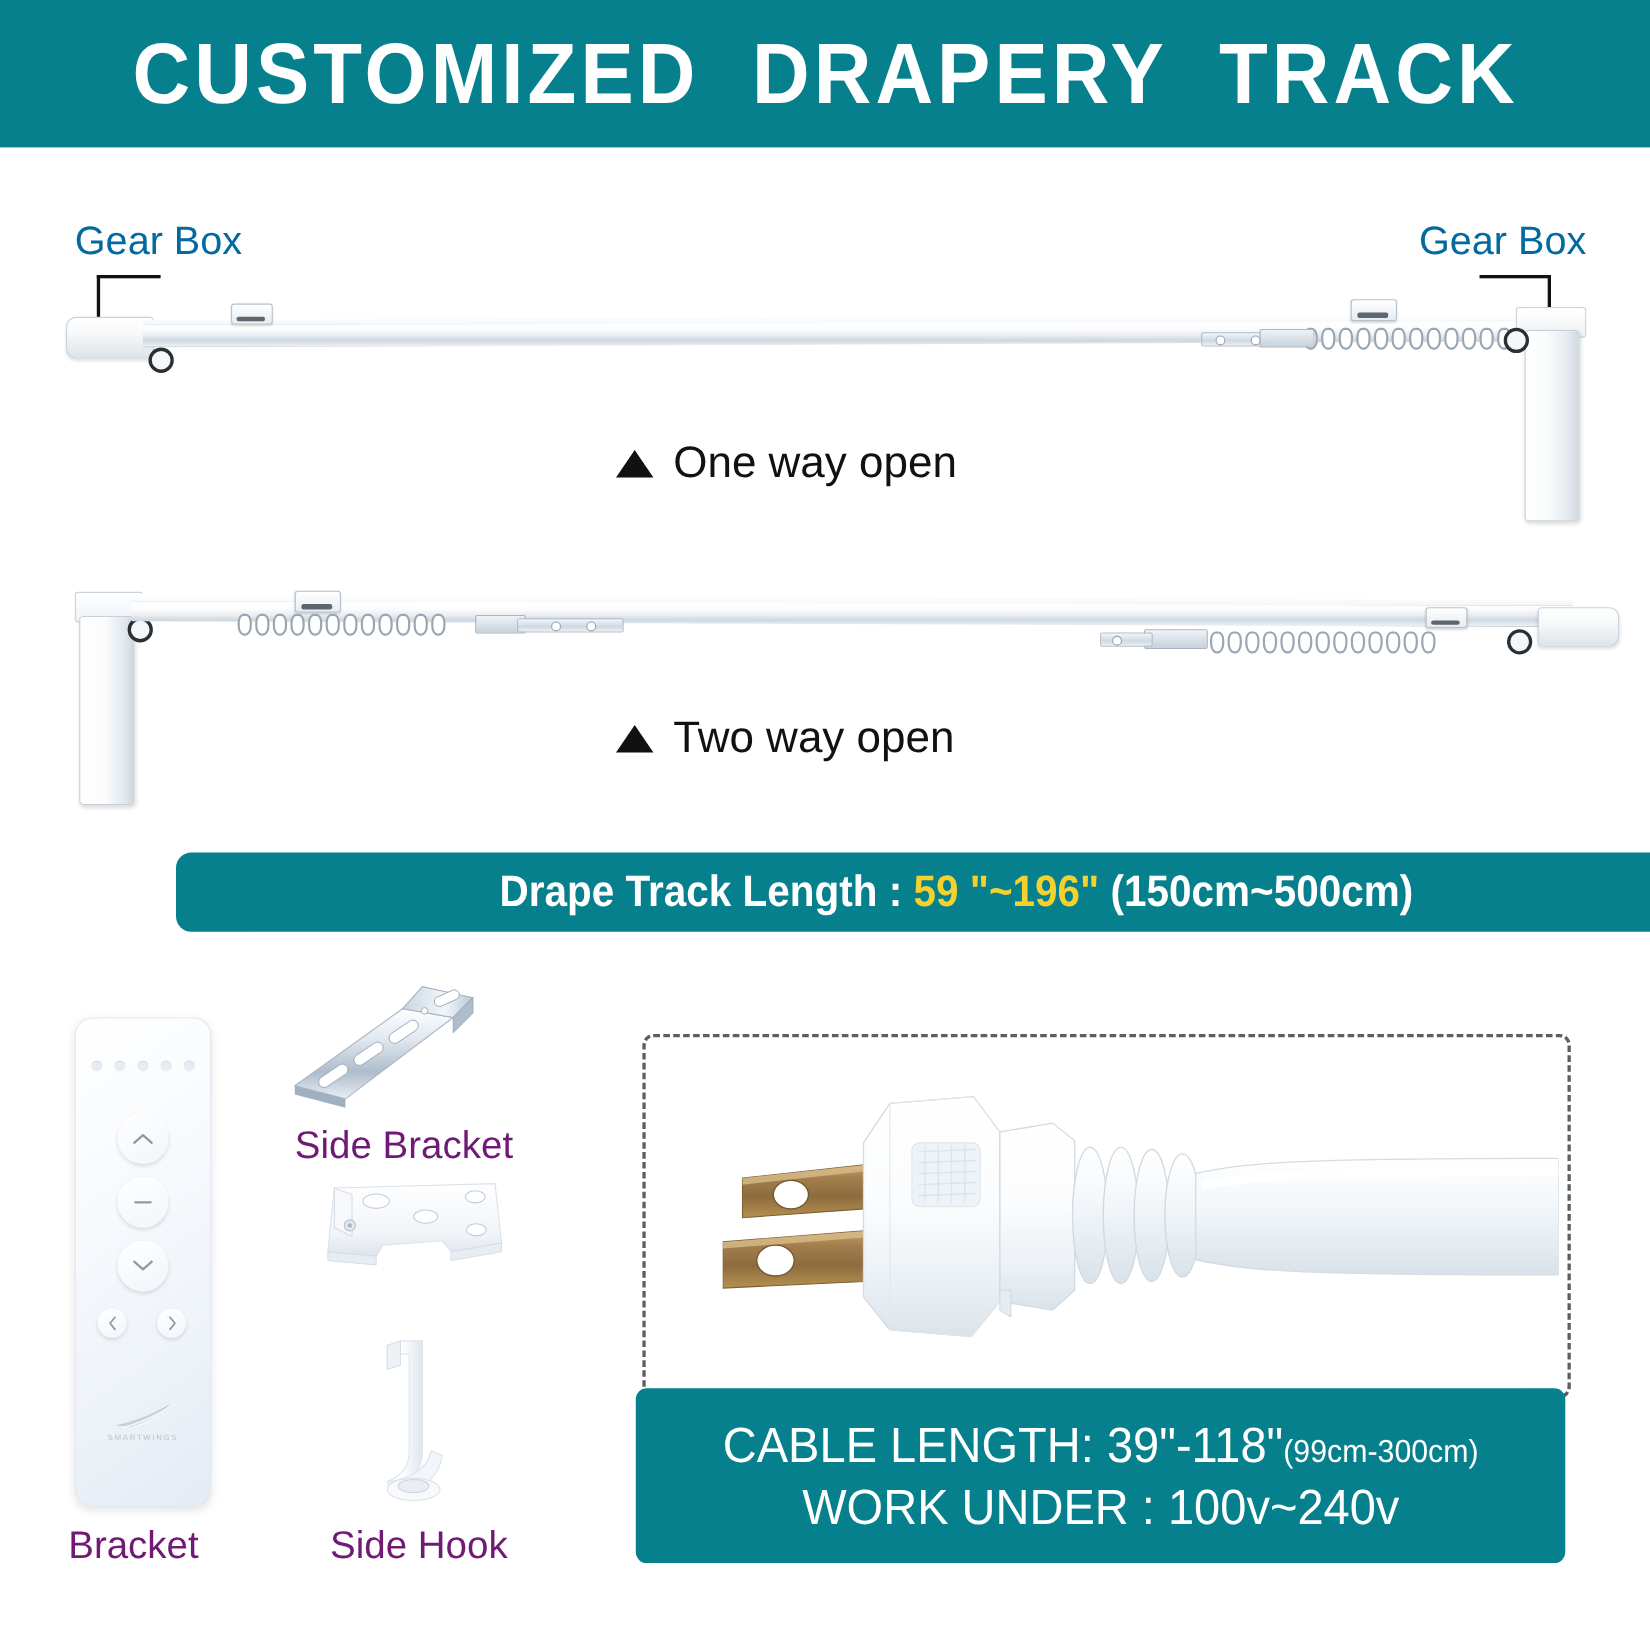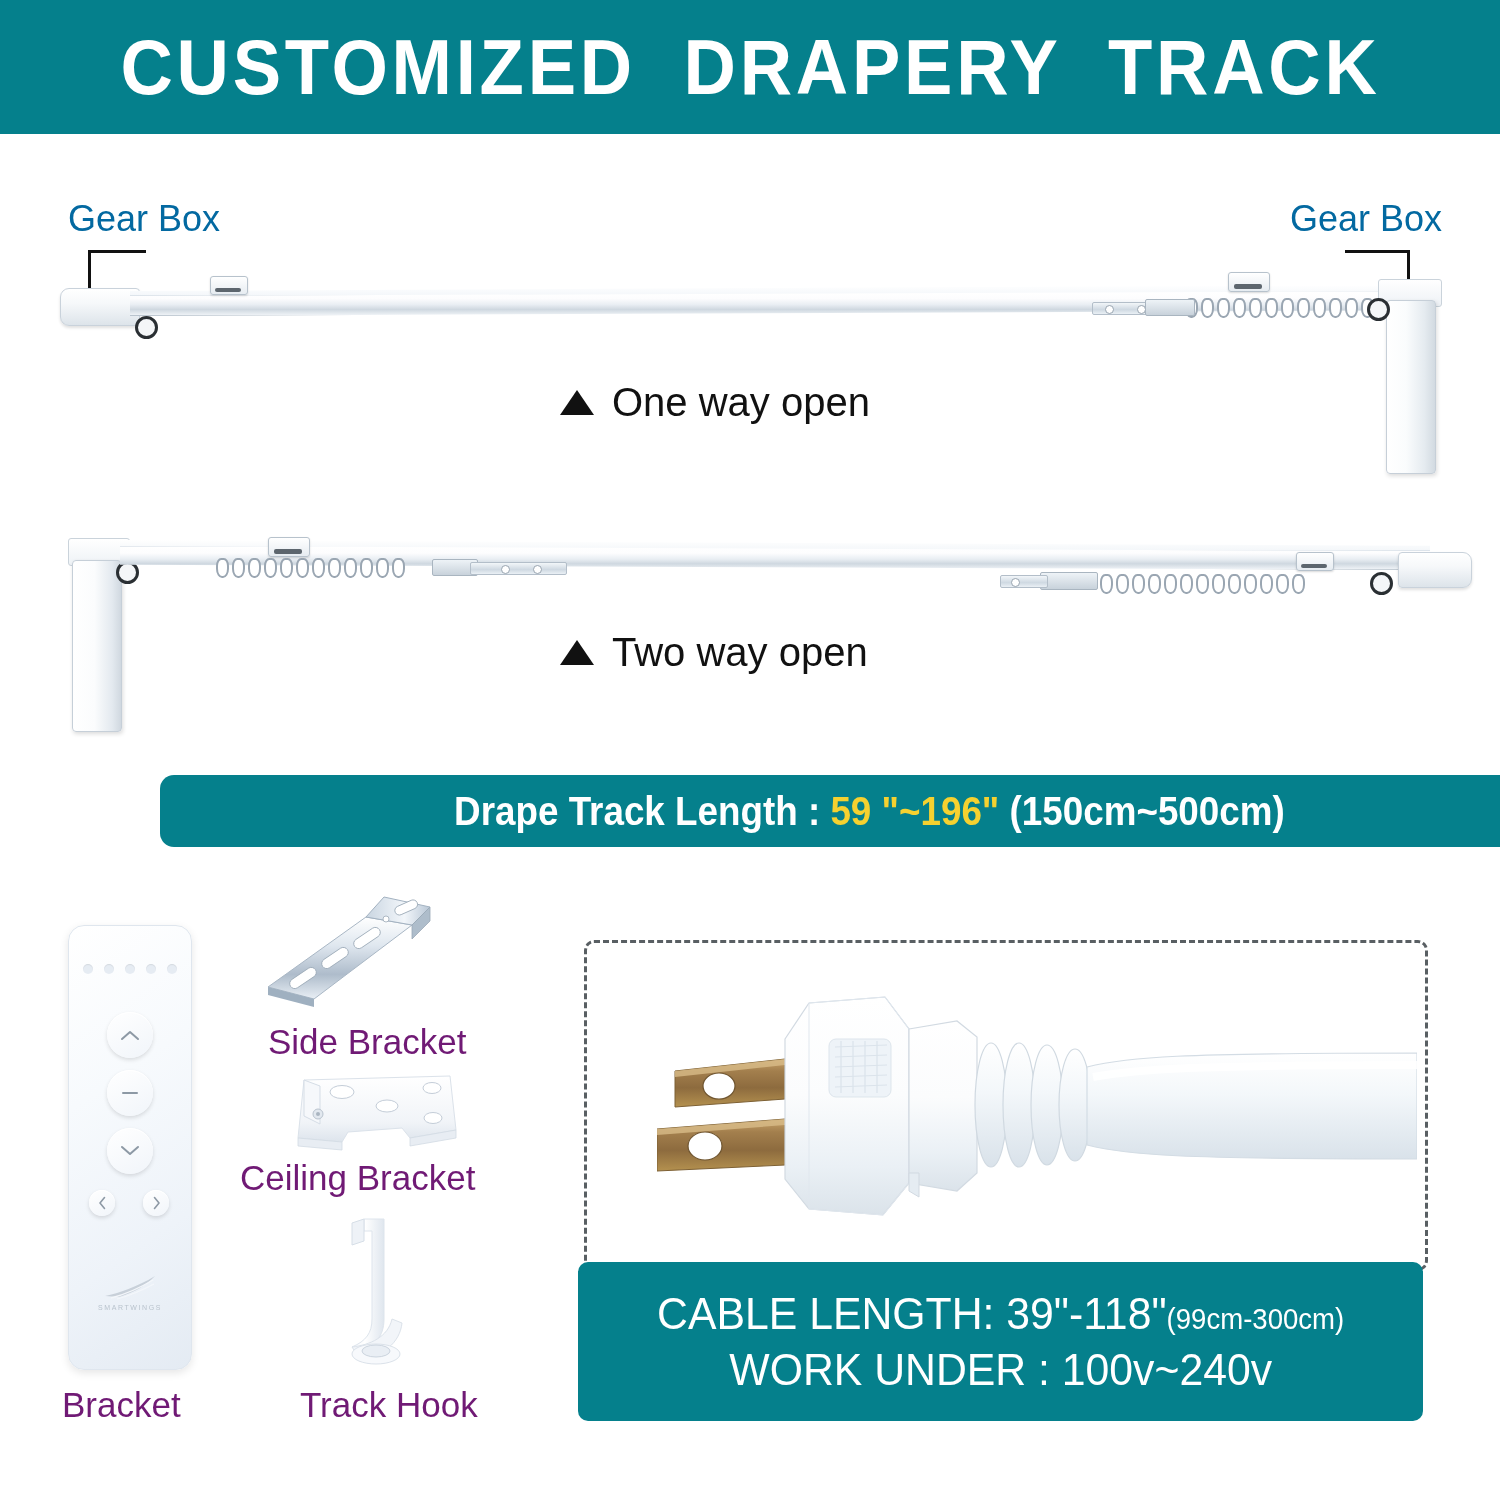--- a/index.html
+++ b/index.html
@@ -124,21 +124,21 @@
   .strip-block{
     position:absolute;
     background:linear-gradient(180deg,#eef3f7,#c8d2db);
     border:1px solid #a9b5c0;border-radius:2px;
   }
 
   
   .open-label{
     position:absolute;
     font-size:40px;color:#111;white-space:nowrap;
-    display:flex;align-items:center;gap:18px;
+    display:flex;align-items:center;gap:18px;margin-top:19px;
   }
   .tri{
     width:0;height:0;
     border-left:17px solid transparent;
     border-right:17px solid transparent;
     border-bottom:25px solid #111;
   }
 
   
   .pill{
@@ -424,37 +424,36 @@
     <ellipse cx="52" cy="24" rx="12" ry="6.5" fill="#ffffff" stroke="#c4cdd8" stroke-width="1"></ellipse>
     <ellipse cx="97" cy="38" rx="11" ry="6" fill="#ffffff" stroke="#c4cdd8" stroke-width="1"></ellipse>
     <ellipse cx="142" cy="20" rx="9" ry="5.5" fill="#ffffff" stroke="#c4cdd8" stroke-width="1"></ellipse>
     <ellipse cx="143" cy="50" rx="9" ry="5.5" fill="#ffffff" stroke="#c4cdd8" stroke-width="1"></ellipse>
     <path d="M14 12 L14 48 L30 56 L30 18 Z" fill="#f6f8fb" stroke="#d5dde6" stroke-width="1"></path>
     <circle cx="28" cy="46" r="5" fill="#e2e8ef" stroke="#b9c3ce" stroke-width="1"></circle>
     <circle cx="28" cy="46" r="2" fill="#aab5c1"></circle>
     <path d="M8 70 L52 74 L52 82 L8 78 Z" fill="#e8edf3" stroke="#d2dae3" stroke-width="0.8"></path>
     <path d="M120 70 L166 62 L166 70 L120 78 Z" fill="#e8edf3" stroke="#d2dae3" stroke-width="0.8"></path>
   </svg>
-  <div class="part-label" style="left:240px;top:1158px;">Ceiling Bracket</div>
 
   <svg style="position:absolute;left:330px;top:1215px;width:100px;height:160px;" viewBox="0 0 100 160">
     <defs>
       <linearGradient id="hg" x1="0" y1="0" x2="1" y2="0">
         <stop offset="0%" stop-color="#f4f7fa"></stop>
         <stop offset="40%" stop-color="#ffffff"></stop>
         <stop offset="100%" stop-color="#dfe6ee"></stop>
       </linearGradient>
     </defs>
     <path d="M34 4 L54 4 L54 104 C54 122 44 132 30 134 L22 132 C36 126 42 118 42 104 L42 16 L34 16 Z" fill="url(#hg)" stroke="#dde4ec" stroke-width="1"></path>
     <path d="M22 8 L34 4 L34 26 L22 30 Z" fill="#eef2f7" stroke="#d6dee7" stroke-width="1"></path>
     <path d="M22 132 C40 130 58 122 62 104 L72 108 C70 128 52 142 30 144 Z" fill="#f2f5f9" stroke="#dbe2ea" stroke-width="1"></path>
     <ellipse cx="46" cy="139" rx="24" ry="10" fill="#f7f9fc" stroke="#dbe2ea" stroke-width="1"></ellipse>
     <ellipse cx="46" cy="136" rx="14" ry="6" fill="#e9eef4" stroke="#cbd4de" stroke-width="1"></ellipse>
   </svg>
-  <div class="part-label" style="left:300px;top:1385px;">Track Hook</div>
+  <div class="part-label" style="left:300px;top:1385px;">Side Hook</div>
 
   <div class="plug-panel">
     <svg style="position:absolute;left:70px;top:40px;width:760px;height:250px;" viewBox="0 0 760 250">
       <defs>
         <linearGradient id="brass" x1="0" y1="0" x2="0" y2="1">
           <stop offset="0%" stop-color="#c9a36a"></stop>
           <stop offset="25%" stop-color="#a37f4d"></stop>
           <stop offset="60%" stop-color="#8d6b3e"></stop>
           <stop offset="100%" stop-color="#b4914f"></stop>
         </linearGradient>

